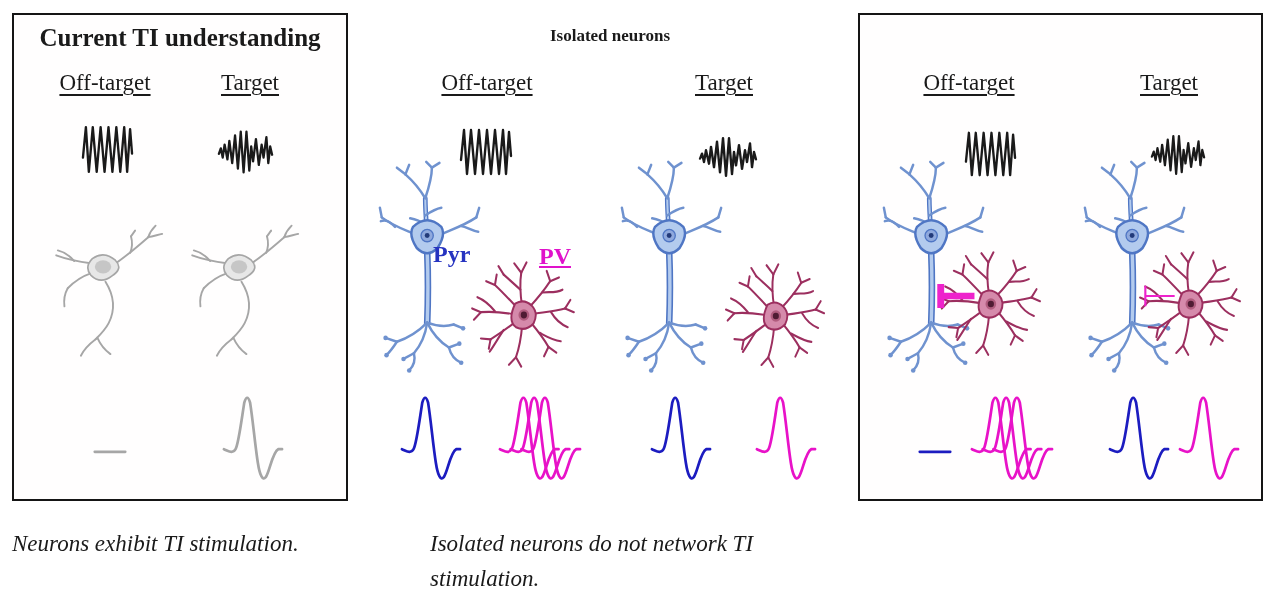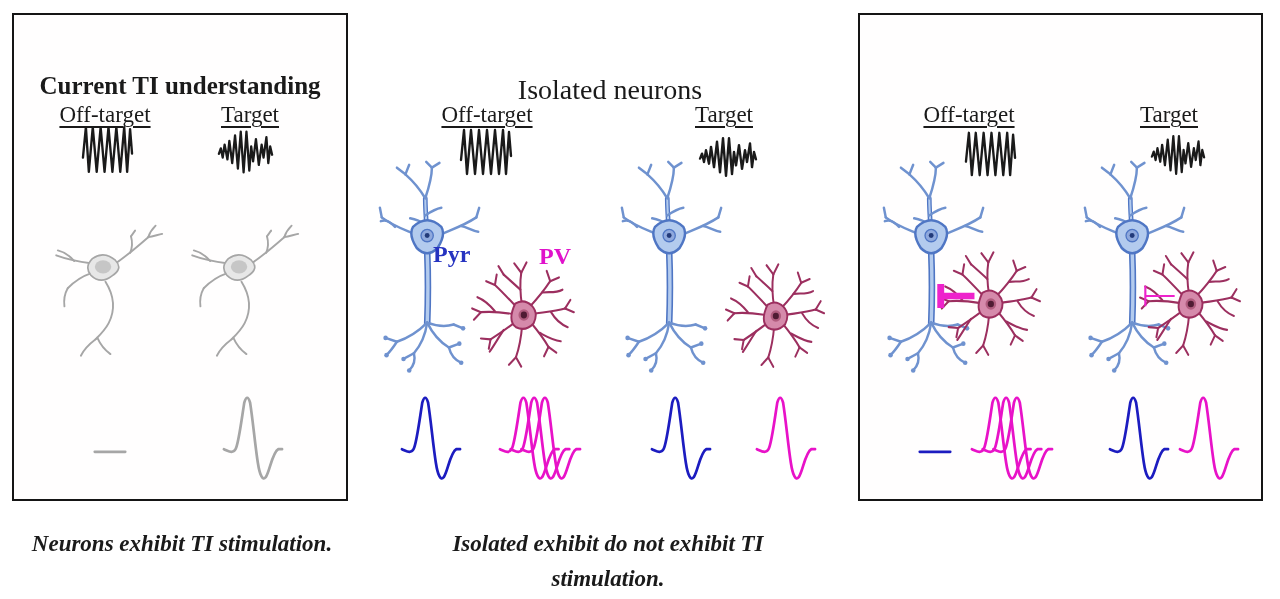--- a/index.html
+++ b/index.html
@@ -3,28 +3,28 @@
 <meta charset="utf-8">
 <style>
   html,body{margin:0;padding:0;background:#ffffff;}
   .fig{
     position:relative;width:1280px;height:599px;background:#ffffff;overflow:hidden;
     font-family:"Liberation Serif","DejaVu Serif",serif;color:var(--ink,#1a1a1a);
   }
   .abs{position:absolute;}
   svg.abs{overflow:visible;display:block;}
   .box{border:2.5px solid #151515;box-sizing:border-box;background:#fffefe;}
-  .title{font-size:25px;font-weight:bold;text-align:center;white-space:nowrap;margin-top:48px;}
-  .title.regular{font-weight:normal;font-size:28px;}
+  .title{font-size:25px;font-weight:bold;text-align:center;white-space:nowrap;}
+  .title.regular{font-weight:bold;font-size:17px;}
   .hdr{font-size:23px;text-align:center;text-decoration:underline;text-underline-offset:4px;
-       text-decoration-thickness:2px;white-space:nowrap;margin-top:32px;}
-  .caption{font-size:23px;font-style:italic;text-align:center;line-height:1.5;font-weight:bold;}
+       text-decoration-thickness:2px;white-space:nowrap;}
+  .caption{font-size:23px;font-style:italic;text-align:left;line-height:1.5;}
   .nlabel{font-size:24px;font-weight:bold;white-space:nowrap;}
   .nlabel.blue{color:var(--label-blue);text-align:center;}
-  .nlabel.mag{color:var(--label-magenta);}
+  .nlabel.mag{color:var(--label-magenta);text-decoration:underline;}
   
   svg.wave{stroke-width:2.4;color:var(--ink);}
   svg.trace{stroke-width:2.8;}
   svg.tbar-thick{stroke-width:9;color:var(--tbar-magenta);}
   svg.tbar-thin{stroke-width:3.2;color:var(--tbar-magenta);}
   .c-blue{color:var(--spike-blue);}
   .c-mag{color:var(--spike-magenta);}
   .c-gray{color:var(--gray-line);}
 </style>
 </head>
@@ -228,21 +228,21 @@
   <svg class="abs trace c-mag" style="left:498px;top:390px;width:84px;height:97px" viewBox="0 0 86 100" preserveAspectRatio="none">
       <use href="#spike3"></use>
     </svg>
   <svg class="abs trace c-blue" style="left:650px;top:390px;width:62px;height:97px" viewBox="0 0 64 100" preserveAspectRatio="none">
       <use href="#spike"></use>
     </svg>
   <svg class="abs trace c-mag" style="left:755px;top:390px;width:62px;height:97px" viewBox="0 0 64 100" preserveAspectRatio="none">
       <use href="#spike"></use>
     </svg>
 
-  <div class="abs caption" style="left:430px;top:527px;width:356px">Isolated exhibit do not exhibit TI stimulation.</div>
+  <div class="abs caption" style="left:430px;top:527px;width:356px">Isolated neurons do not network TI stimulation.</div>
 
   <div class="abs box" style="left:858px;top:13px;width:405px;height:488px"></div>
   <div class="abs hdr" style="left:904px;top:70px;width:130px">Off-target</div>
   <div class="abs hdr" style="left:1104px;top:70px;width:130px">Target</div>
 
   <svg class="abs wave" style="left:963px;top:127px;width:55px;height:54px" viewBox="0 0 56 56" preserveAspectRatio="none">
       <use href="#wf-hf"></use>
     </svg>
   <svg class="abs wave" style="left:1150px;top:131px;width:56px;height:48px" viewBox="0 0 60 56" preserveAspectRatio="none">
       <use href="#wf-am"></use>

